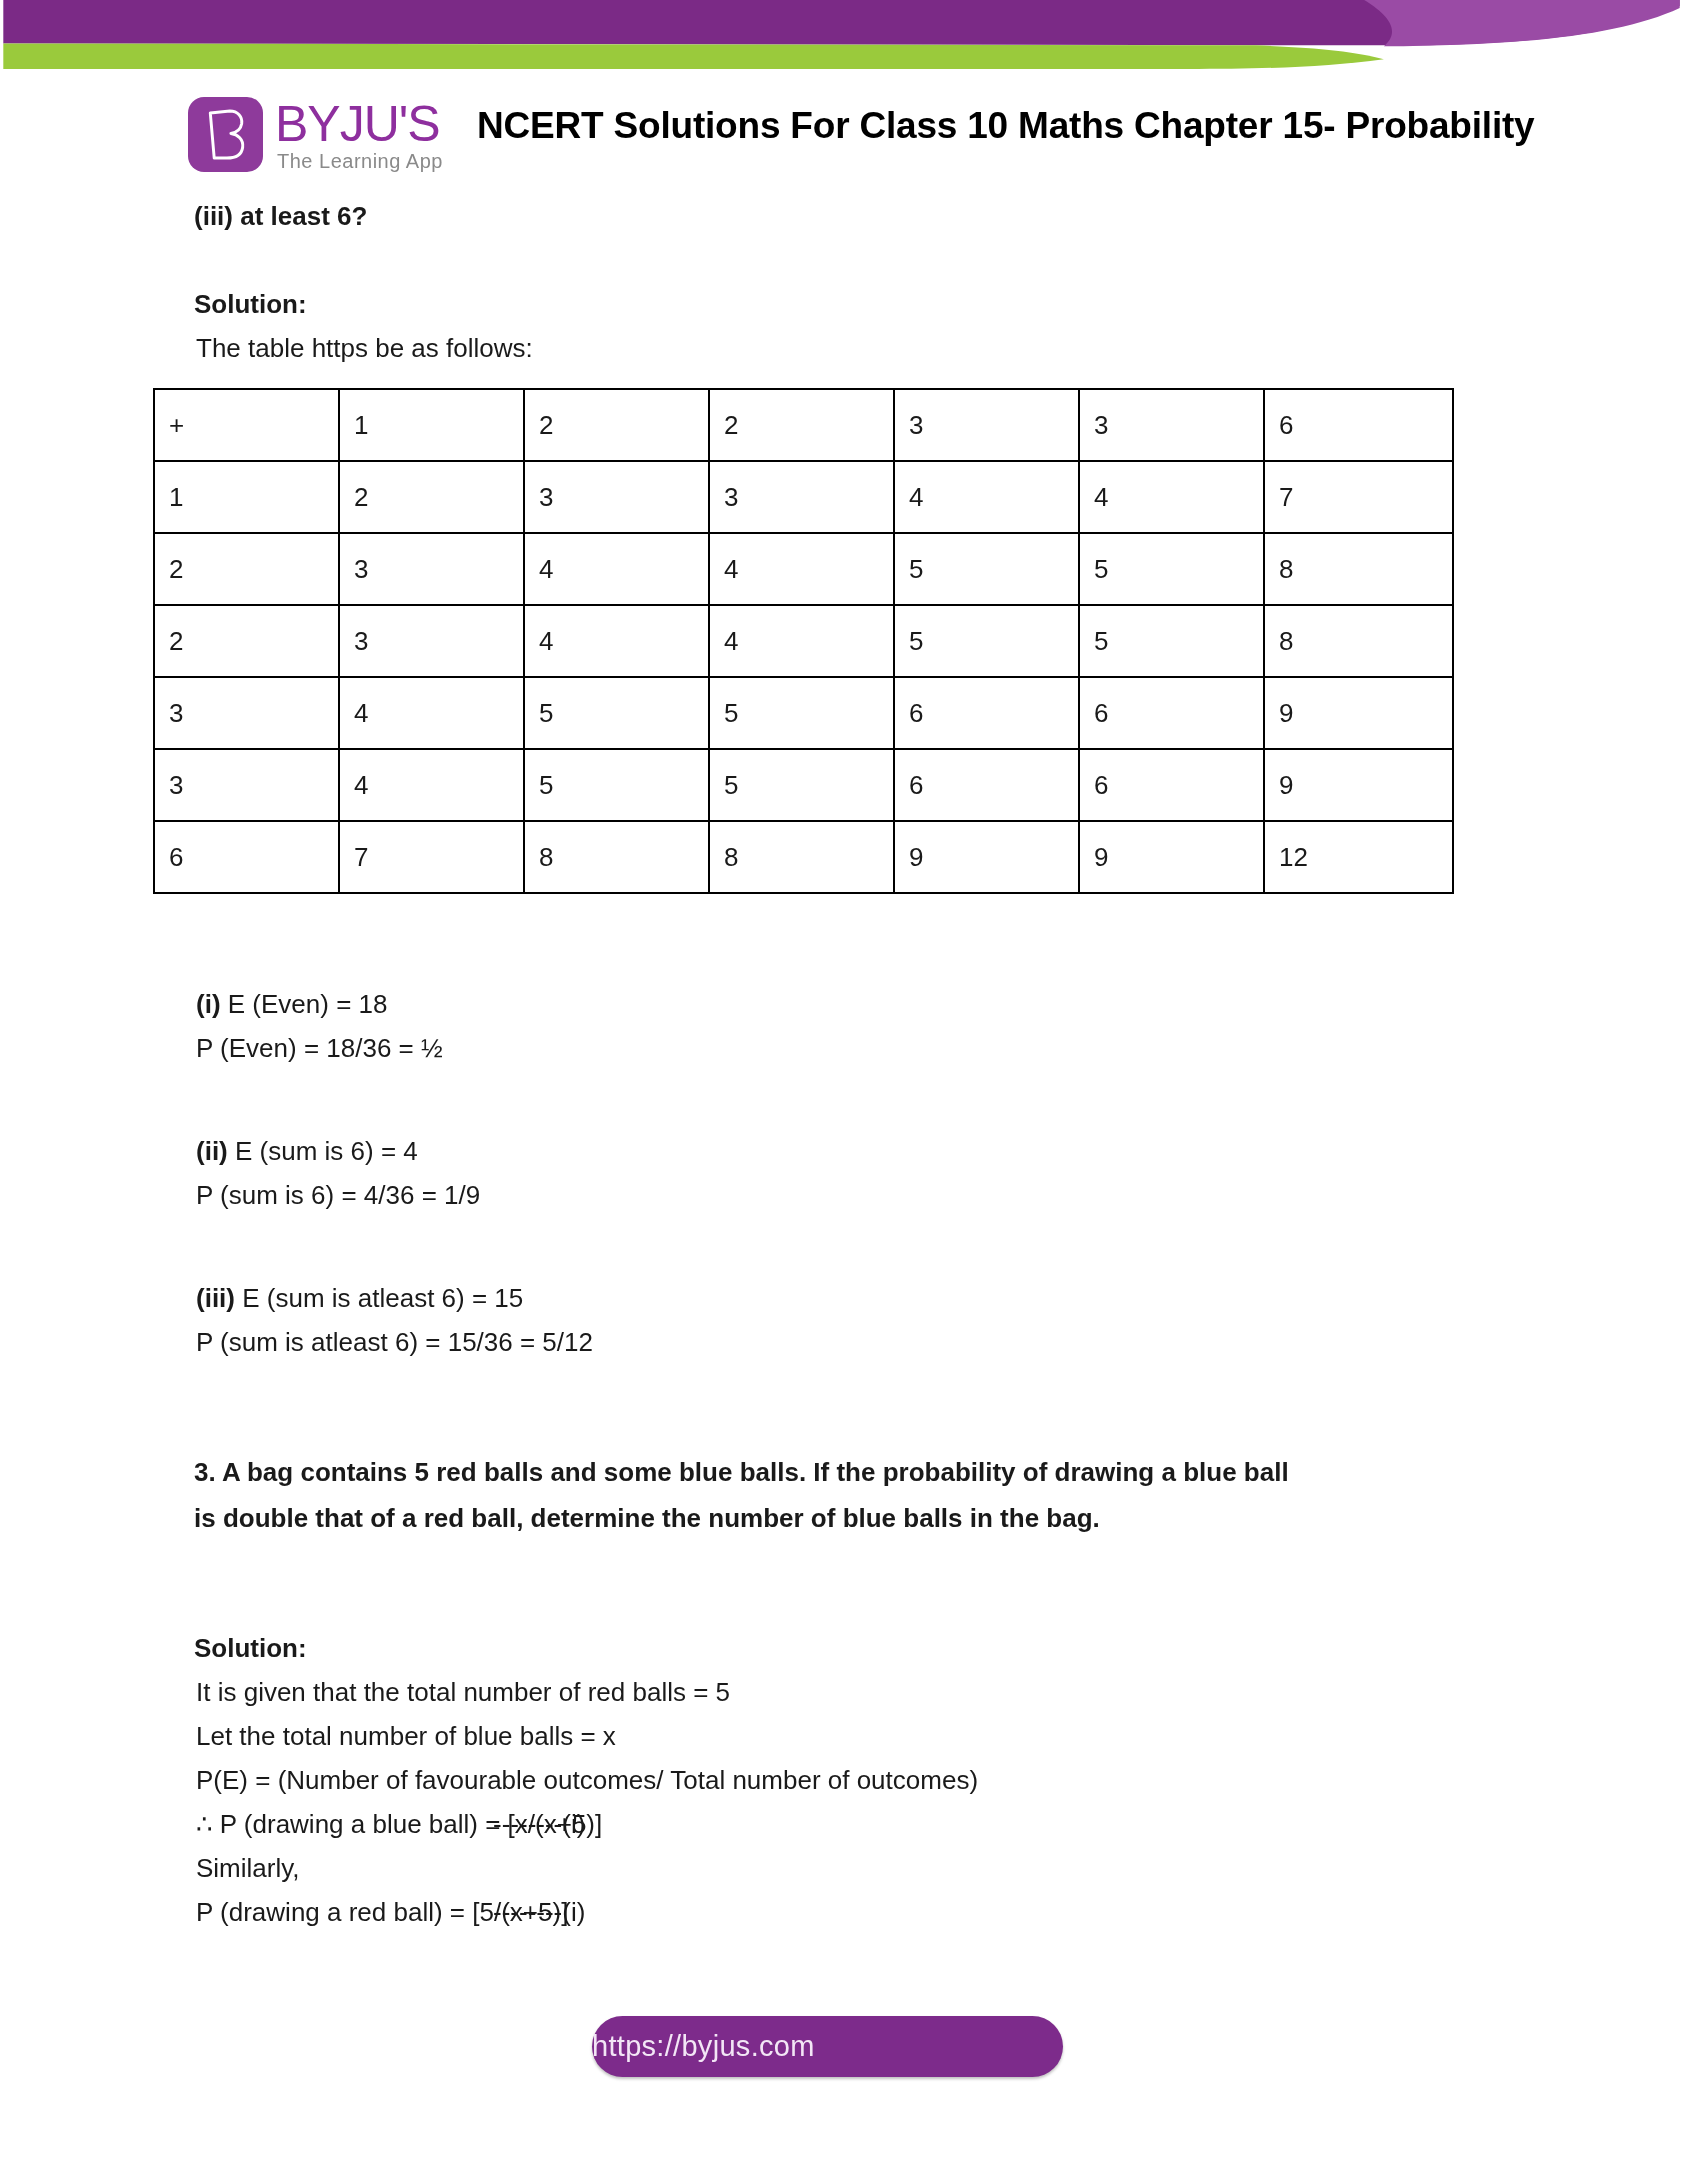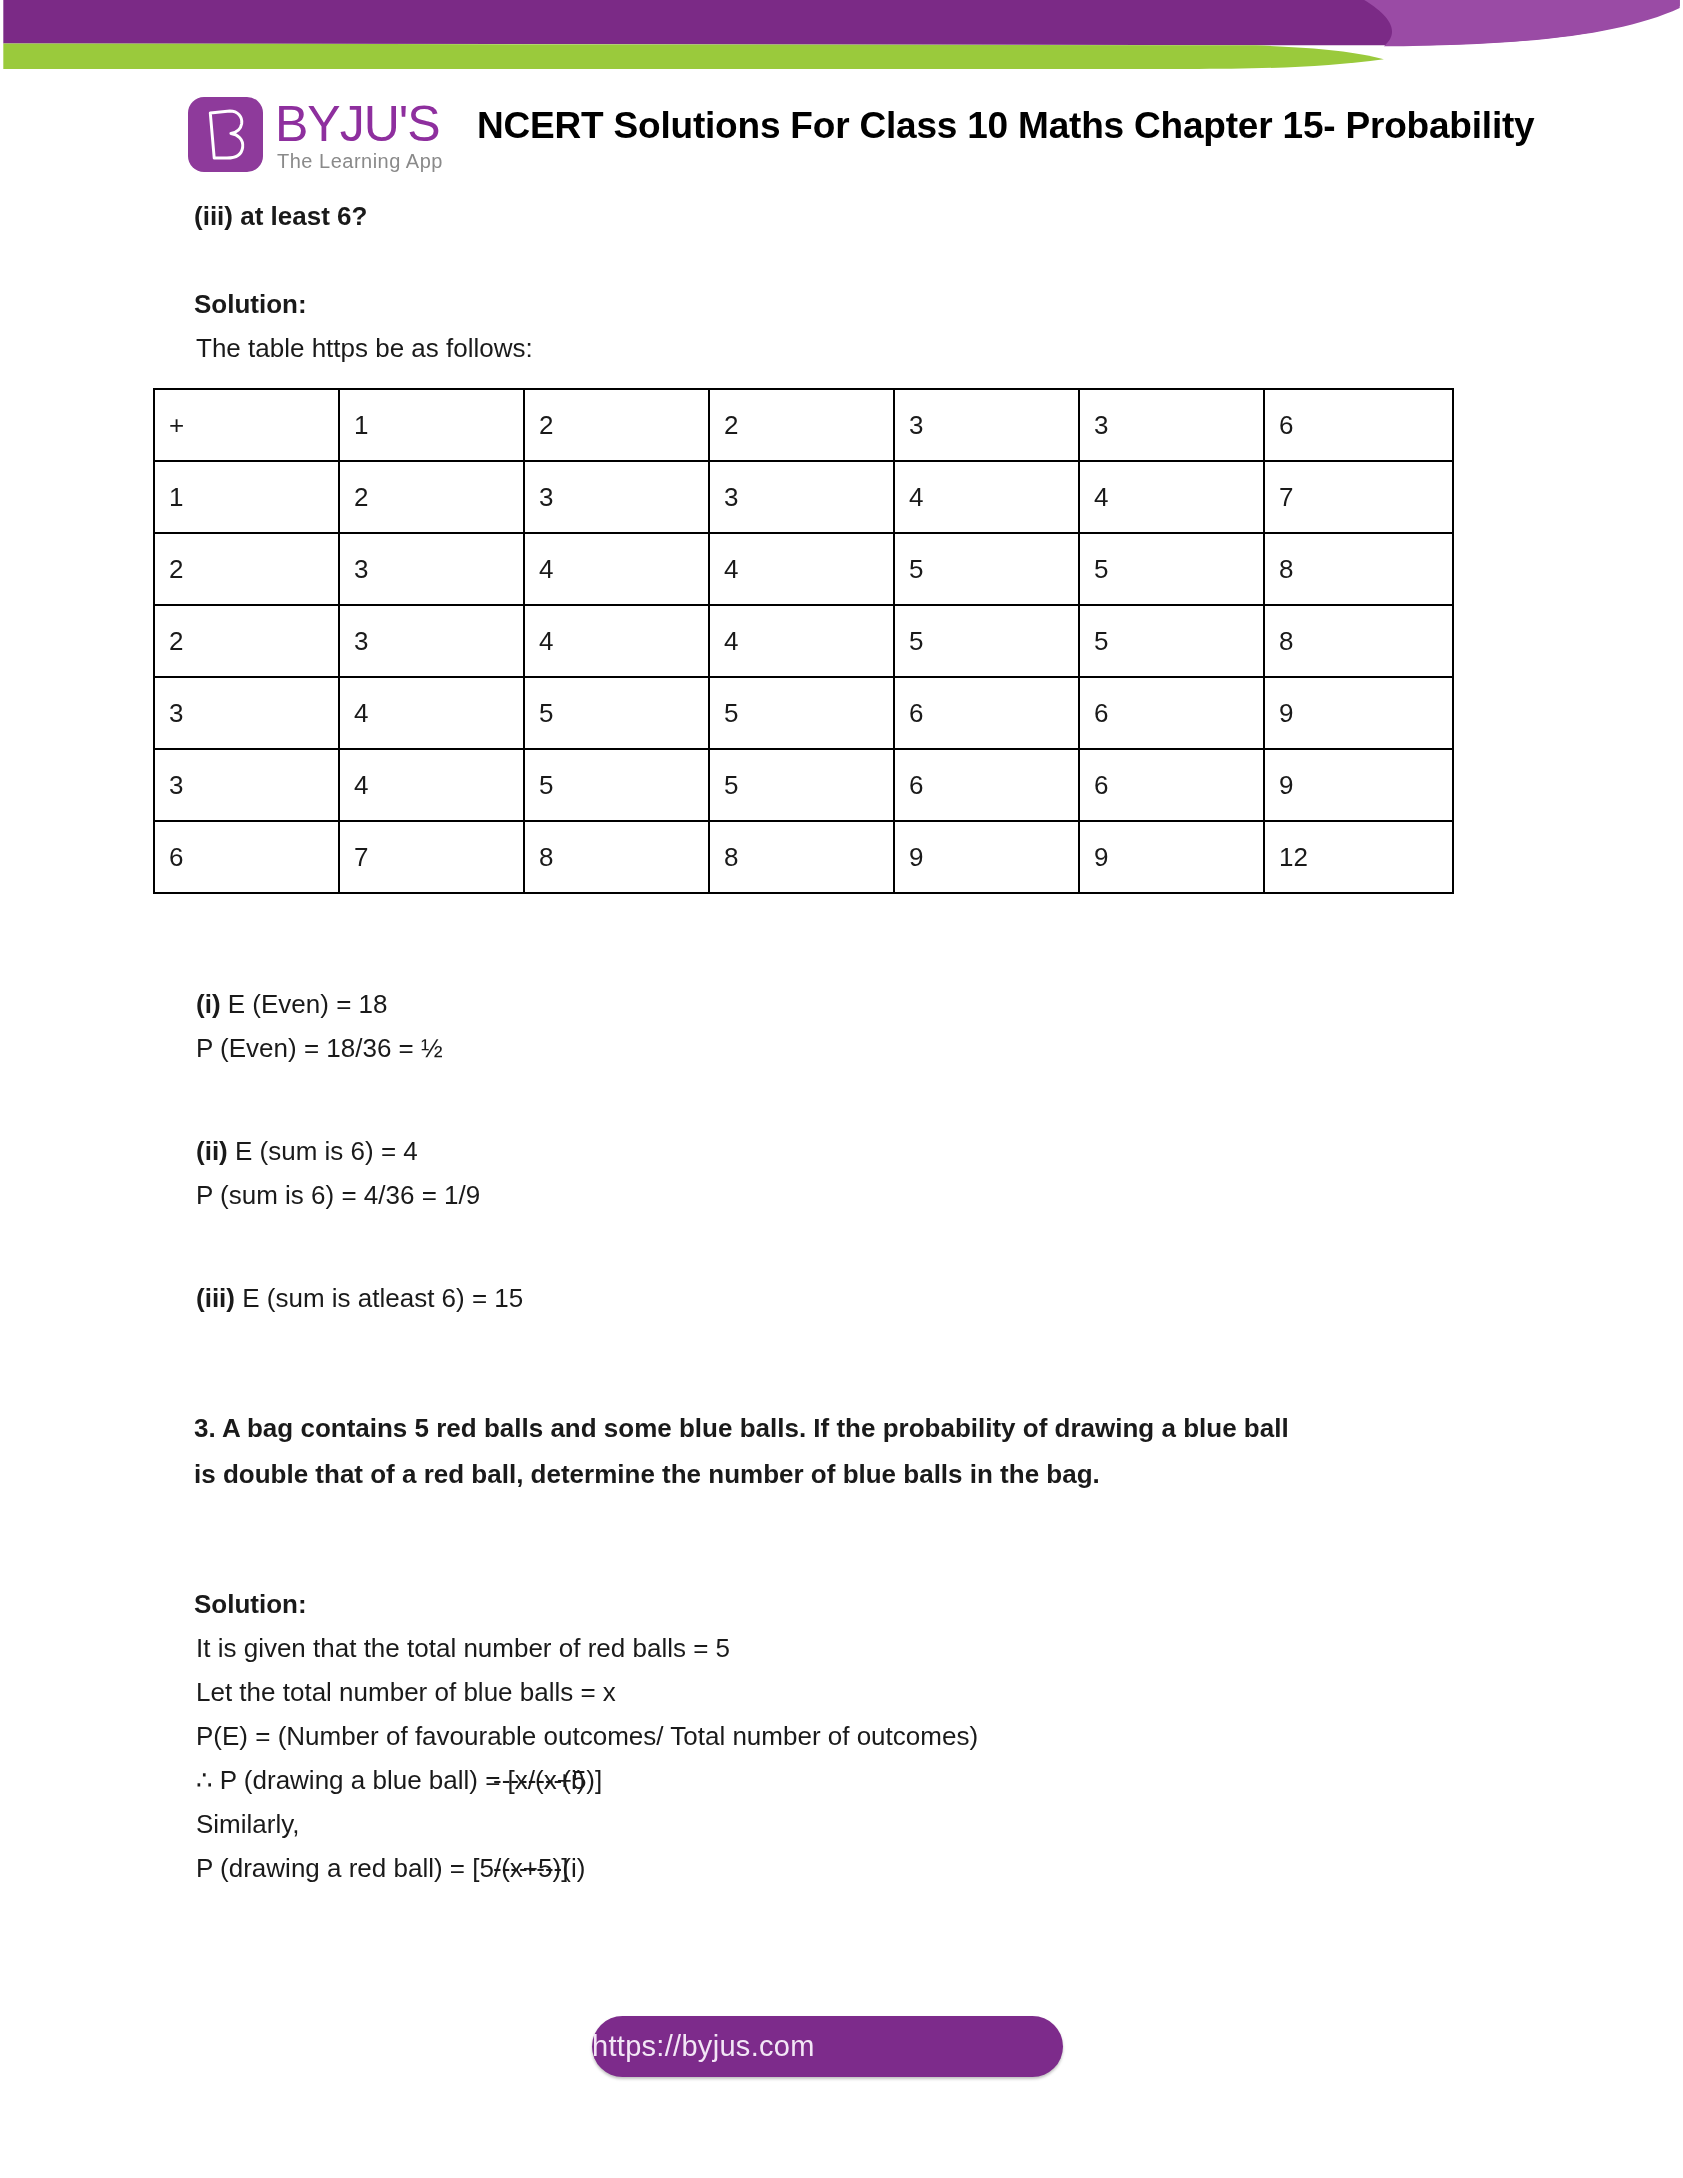--- a/index.html
+++ b/index.html
@@ -296,20 +296,21 @@
   <div class="line indent-b">P (Even) = 18/36 = ½</div>
 
   <div class="gap-lg"></div>
 
   <div class="line indent-b"><span class="bold">(ii)</span><span> E (sum is 6) = 4</span></div>
   <div class="line indent-b">P (sum is 6) = 4/36 = 1/9</div>
 
   <div class="gap-lg"></div>
 
   <div class="line indent-b"><span class="bold">(iii)</span><span> E (sum is atleast 6) = 15</span></div>
+  <div class="line indent-b">P (sum is atleast 6) = 15/36 = 5/12</div>
 
   <div class="gap-lg"></div>
   <div class="gap-sm"></div>
 
   <div class="q-block">
     <div>3. A bag contains 5 red balls and some blue balls. If the probability of drawing a blue ball</div>
     <div>is double that of a red ball, determine the number of blue balls in the bag.</div>
   </div>
 
   <div class="gap-lg"></div>

